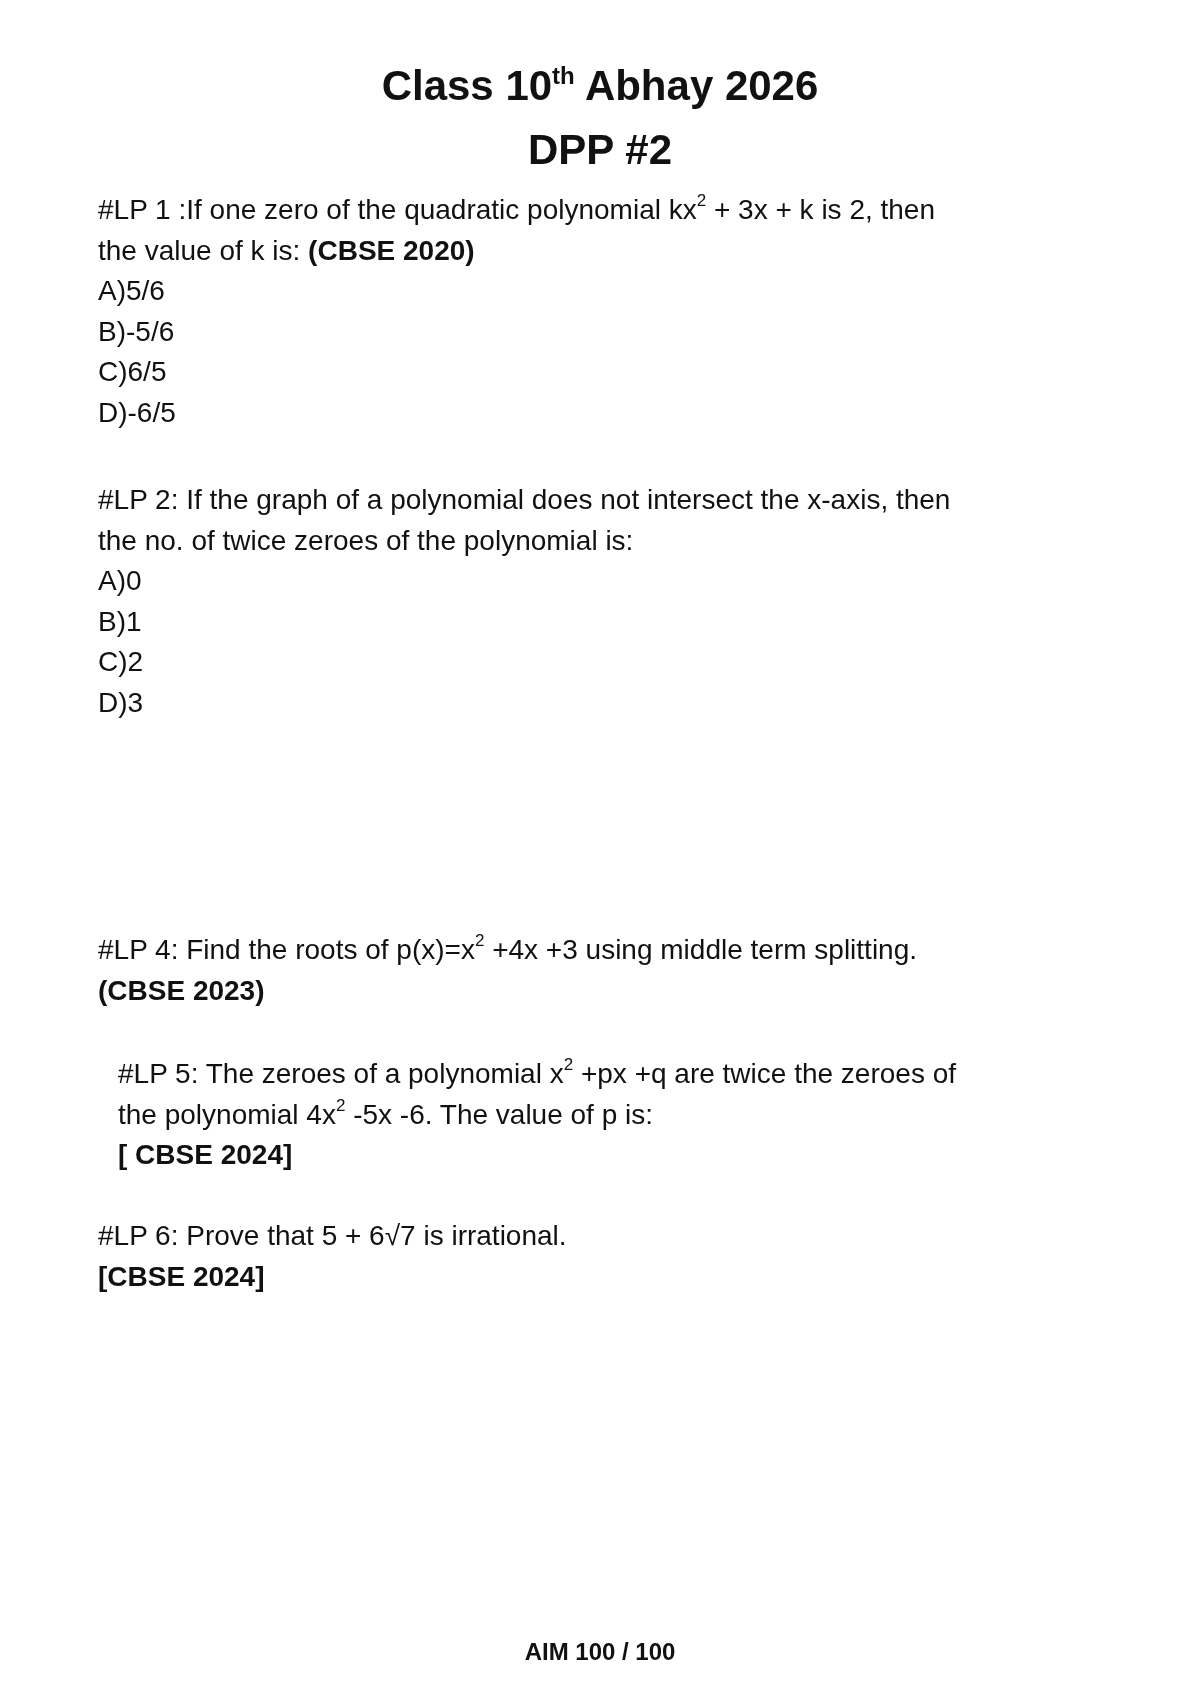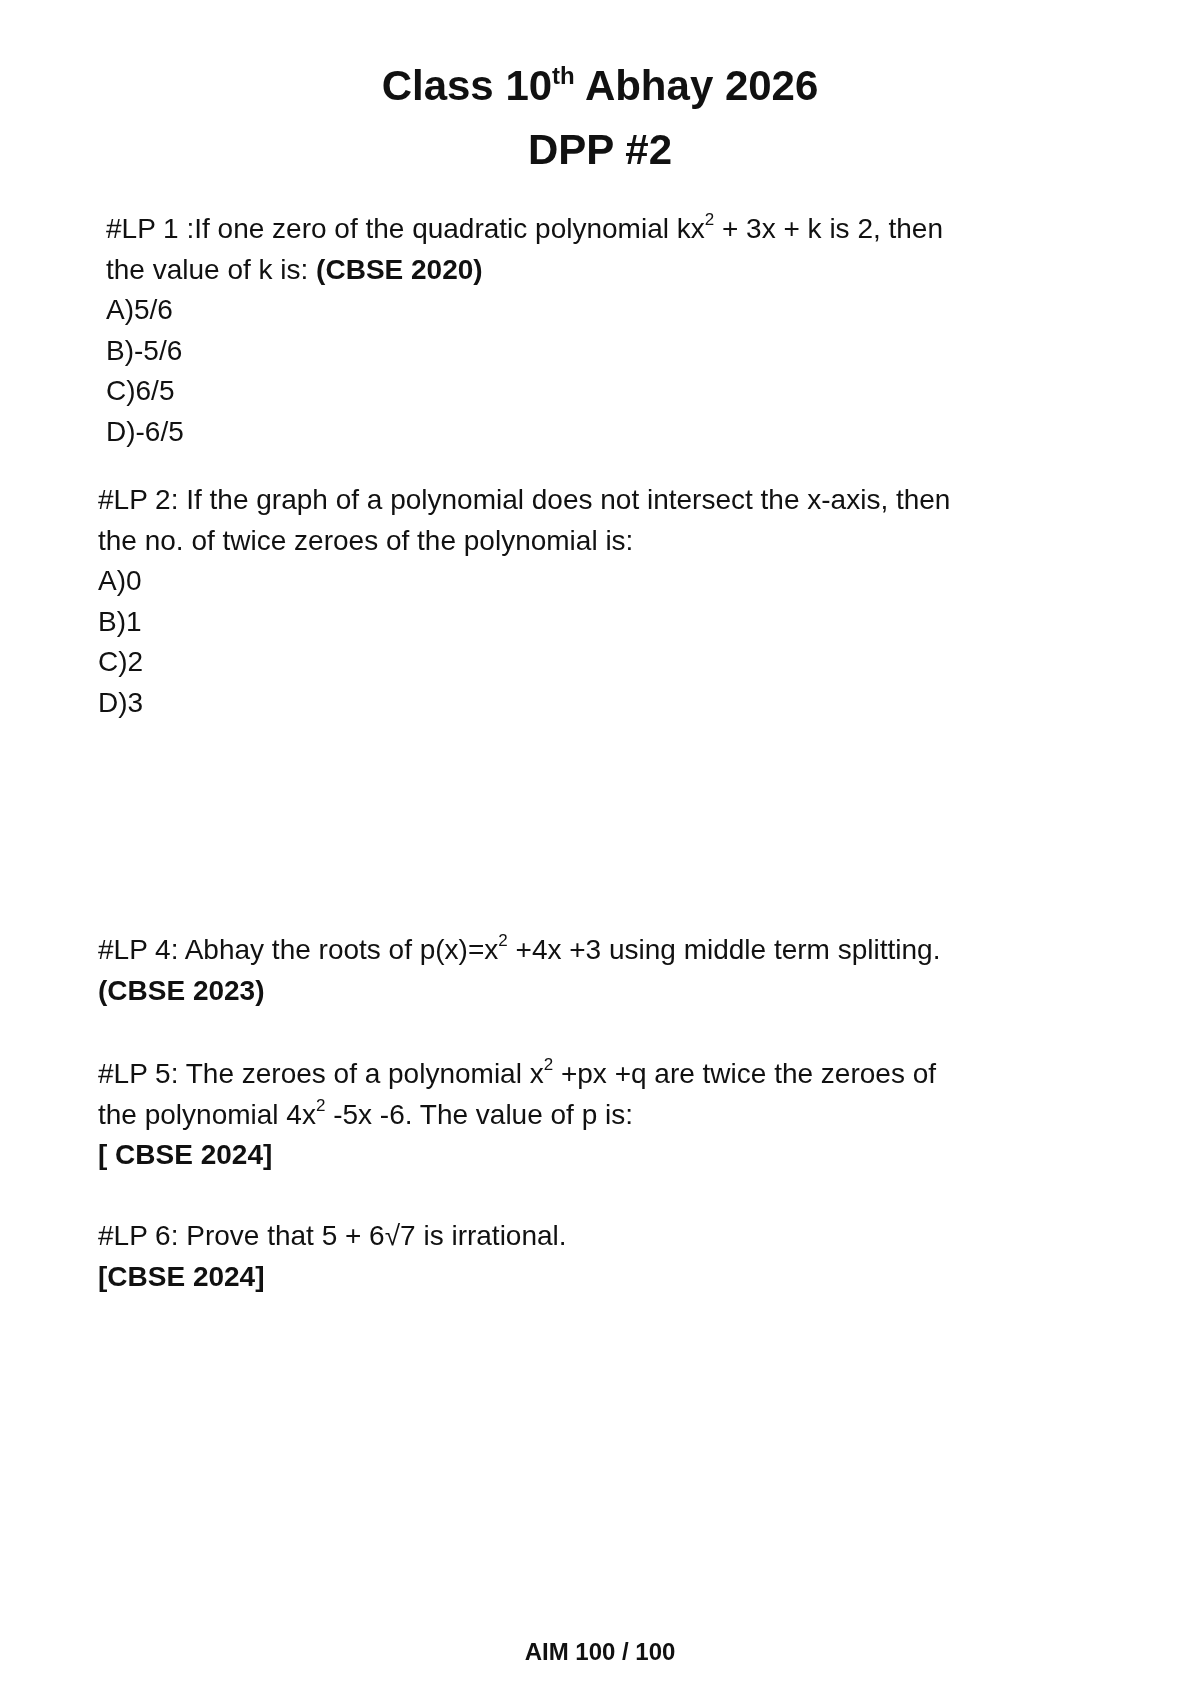--- a/index.html
+++ b/index.html
@@ -49,25 +49,25 @@
       white-space: nowrap;
     }
     .bold {
       font-weight: bold;
     }
     sup.pow {
       font-size: 17px;
       vertical-align: 13px;
       line-height: 0;
     }
-    .q1 { top: 209px; margin-left: 8px; }
+    .q1 { top: 190px; }
     .q2 { top: 480px; }
     .q3 { top: 767px; }
     .q4 { top: 930px; }
-    .q5 { top: 1054px; }
+    .q5 { top: 1054px; margin-left: 20px; }
     .q6 { top: 1216px; }
     .footer {
       position: absolute;
       top: 1632px;
       left: 0; width: 1200px;
       text-align: center;
       font-weight: bold;
       font-size: 24px;
       line-height: 40px;
     }
@@ -95,21 +95,21 @@
     <div class="line">#LP 2: If the graph of a polynomial does not intersect the x-axis, then</div>
     <div class="line">the no. of twice zeroes of the polynomial is:</div>
     <div class="line">A)0</div>
     <div class="line">B)1</div>
     <div class="line">C)2</div>
     <div class="line">D)3</div>
   </div>
 
 
   <div class="content q4">
-    <div class="line"><span>#LP 4: Abhay the roots of p(x)=x</span><sup class="pow">2</sup><span> +4x +3 using middle term splitting.</span></div>
+    <div class="line"><span>#LP 4: Find the roots of p(x)=x</span><sup class="pow">2</sup><span> +4x +3 using middle term splitting.</span></div>
     <div class="line bold">(CBSE 2023)</div>
   </div>
 
   <div class="content q5">
     <div class="line"><span>#LP 5: The zeroes of a polynomial x</span><sup class="pow">2</sup><span> +px +q are twice the zeroes of</span></div>
     <div class="line"><span>the polynomial 4x</span><sup class="pow">2</sup><span> -5x -6. The value of p is:</span></div>
     <div class="line bold">[ CBSE 2024]</div>
   </div>
 
   <div class="content q6">

